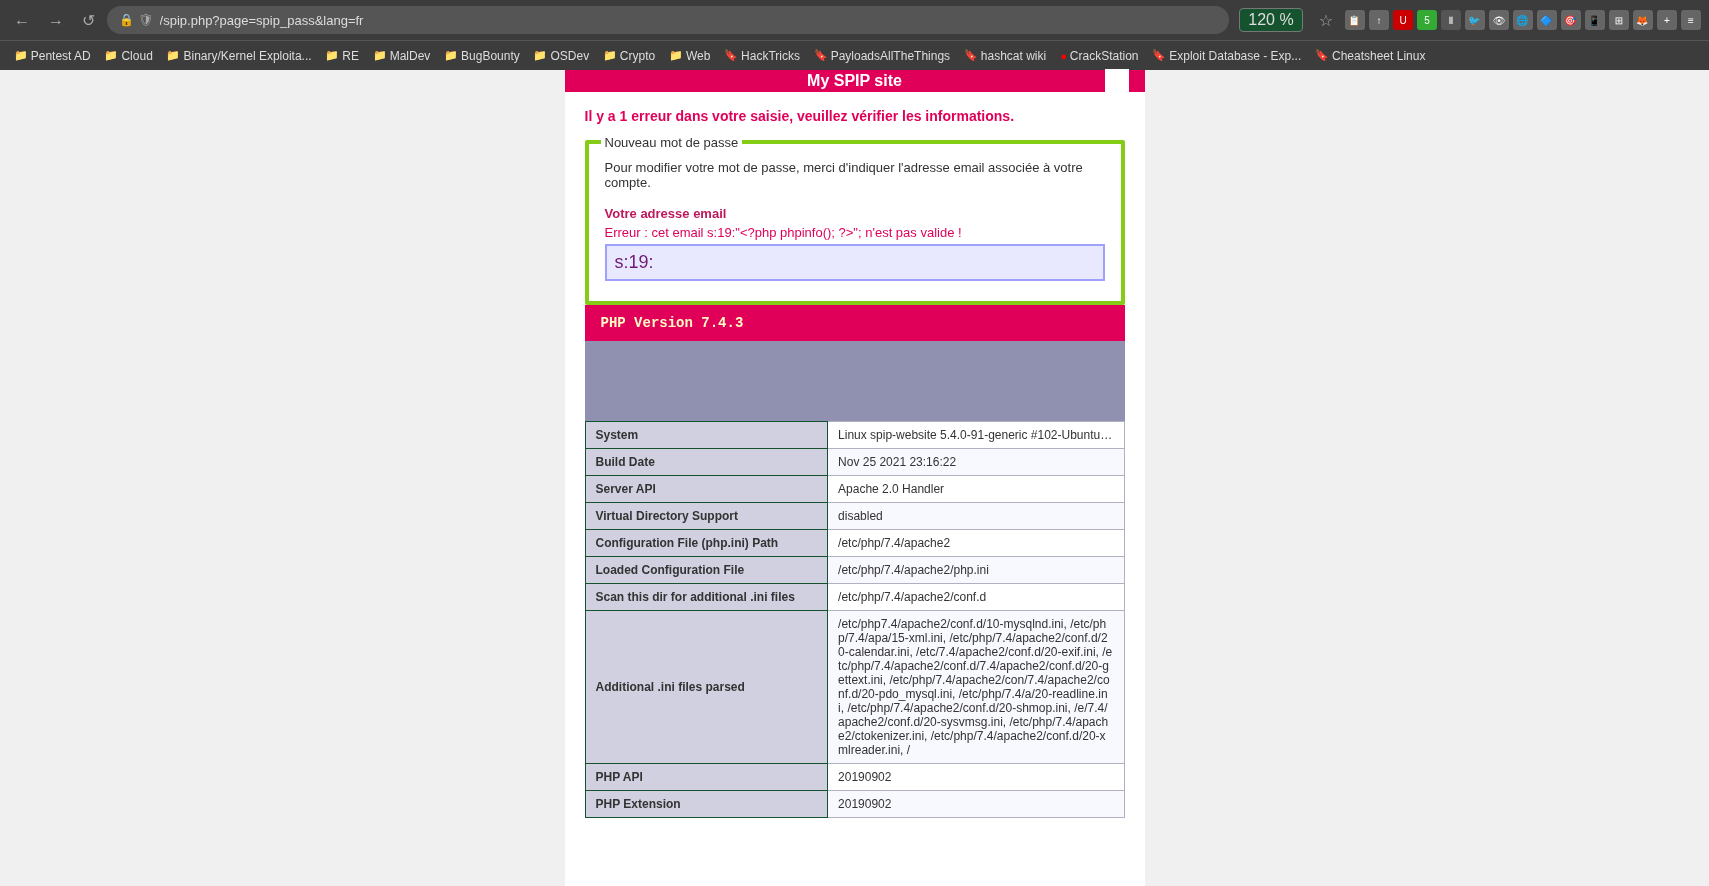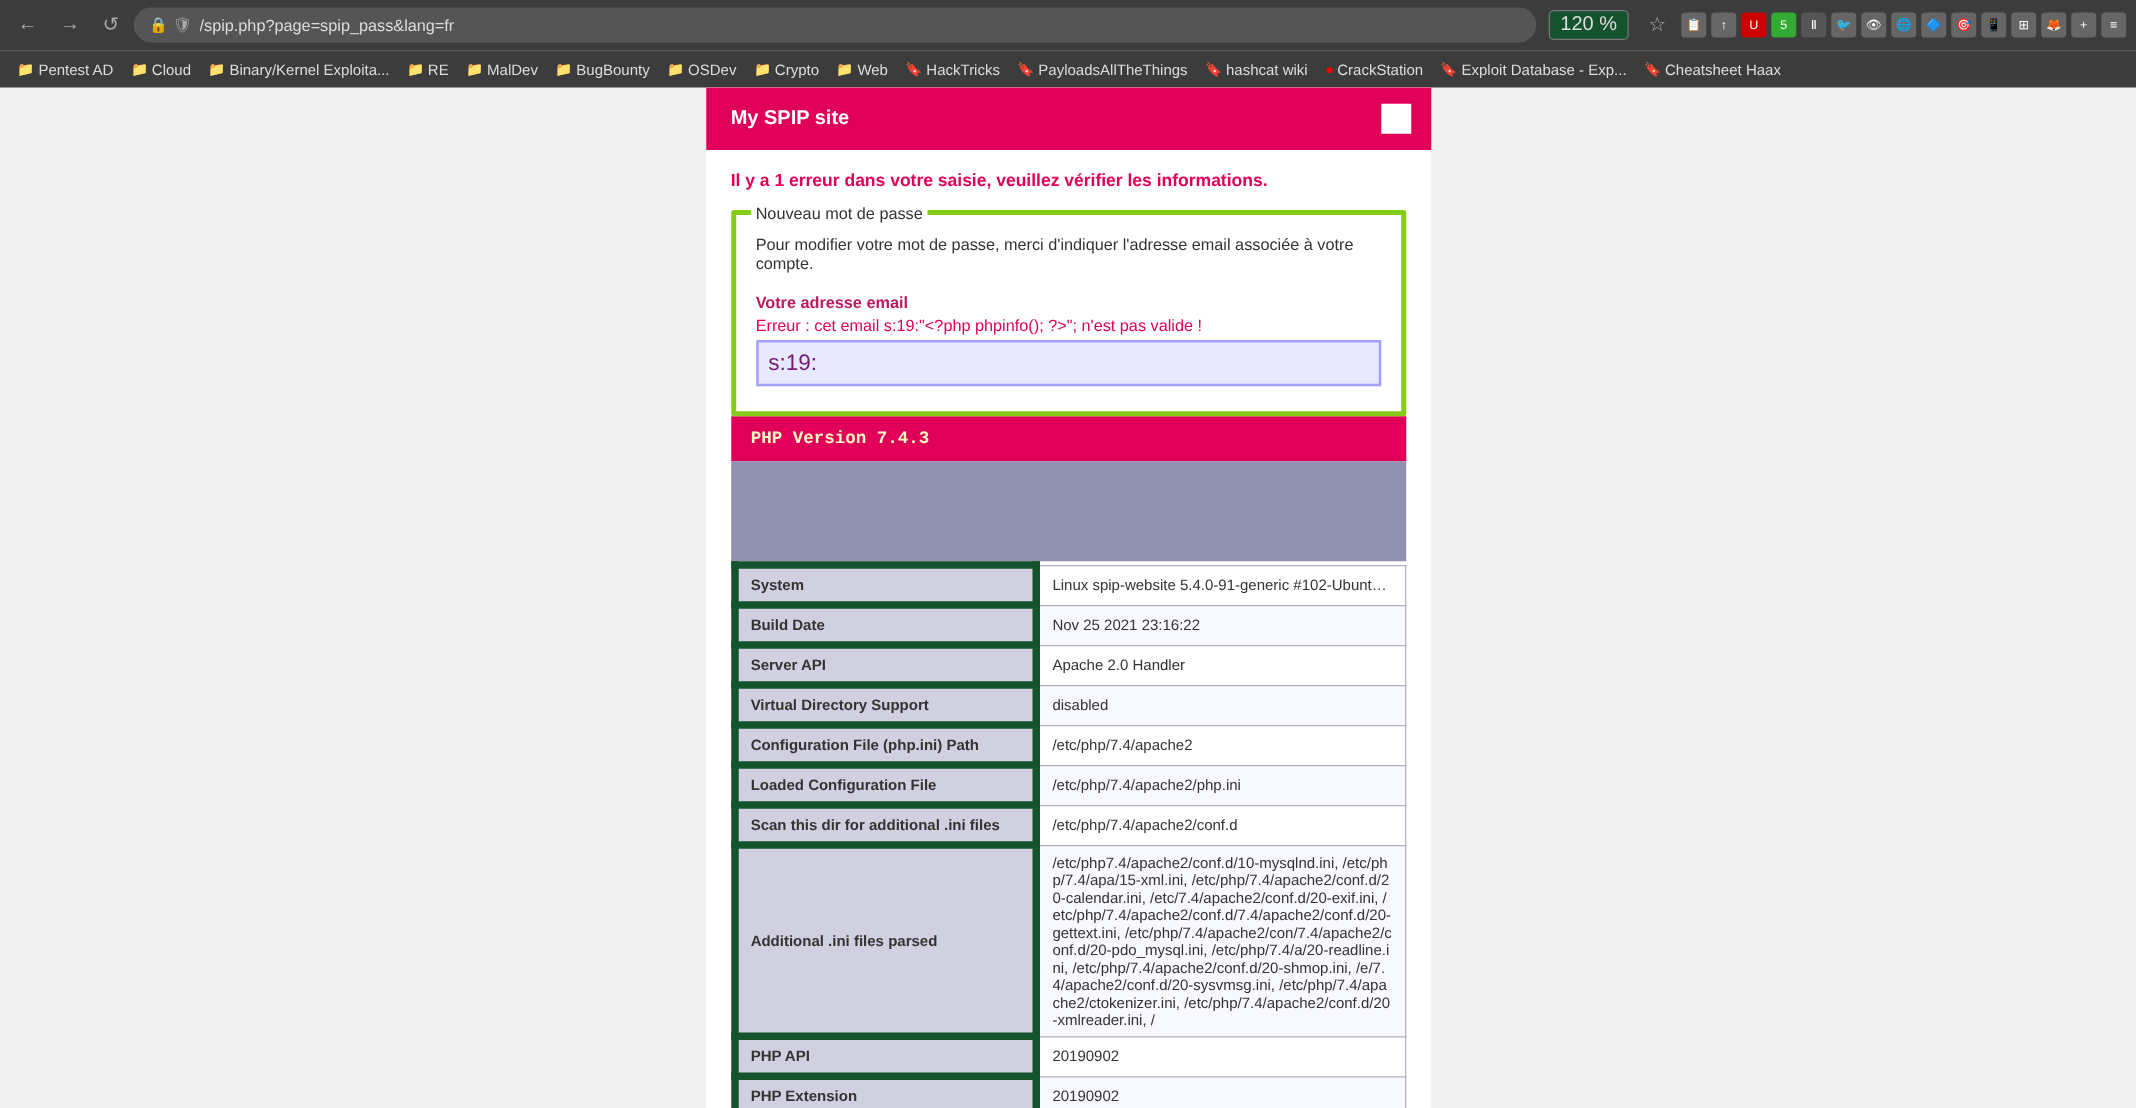--- a/index.html
+++ b/index.html
@@ -129,23 +129,24 @@
 
     .site-container {
       width: 580px;
       background: #fff;
       min-height: 100%;
     }
 
     
     .site-header {
       background: #e0005a;
-      padding: 16px 20px;
-      display: flex;
-      align-items: center;
+      padding: 2px 20px;
+      display: flex;
+      align-items: center;
+      justify-content: center;
       position: relative;
     }
 
     .site-title {
       color: #fff;
       font-size: 16px;
       font-weight: bold;
     }
 
     .header-white-box {
@@ -243,21 +244,21 @@
       border-collapse: collapse;
       margin-top: 0;
     }
 
     .phpinfo-table tr td:first-child {
       background: #d0d0e0;
       font-weight: bold;
       color: #333;
       padding: 6px 10px;
       width: 45%;
-      border: 6px solid #14532d;
+      border: 1px solid #14532d;
       font-size: 12px;
     }
 
     .phpinfo-table tr td:last-child {
       background: #fff;
       color: #333;
       padding: 6px 10px;
       border: 1px solid #b0b0c0;
       font-size: 12px;
       overflow: hidden;
@@ -361,21 +362,21 @@
     <div class="bookmark-item">
       <span class="bookmark-folder-icon" style="color:red;">●</span>
       <span>CrackStation</span>
     </div>
     <div class="bookmark-item">
       <span class="bookmark-folder-icon">🔖</span>
       <span>Exploit Database - Exp...</span>
     </div>
     <div class="bookmark-item">
       <span class="bookmark-folder-icon">🔖</span>
-      <span>Cheatsheet Haax</span>
+      <span>Cheatsheet Linux</span>
     </div>
   </div>
 </div>
 
 <div class="page-content">
   <div class="site-container">
 
     <div class="site-header">
       <span class="site-title">My SPIP site</span>
       <div class="header-white-box"></div>

